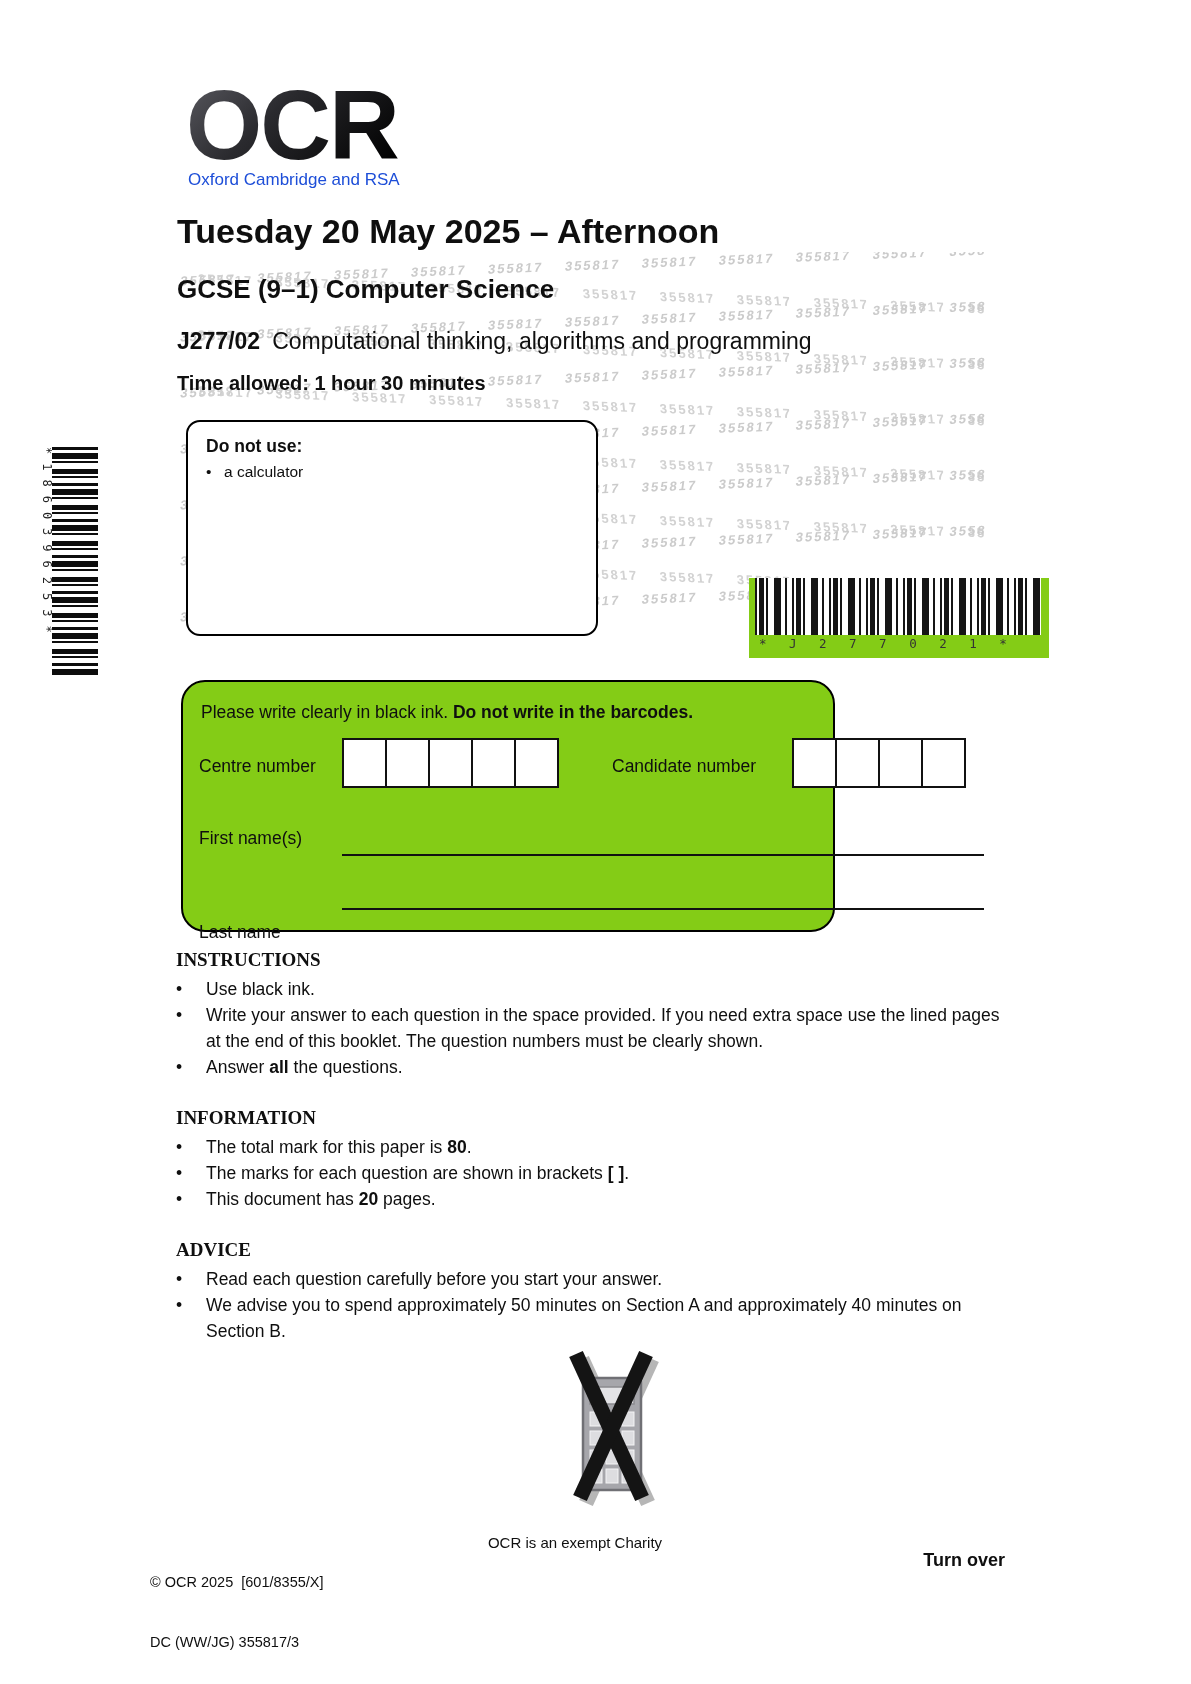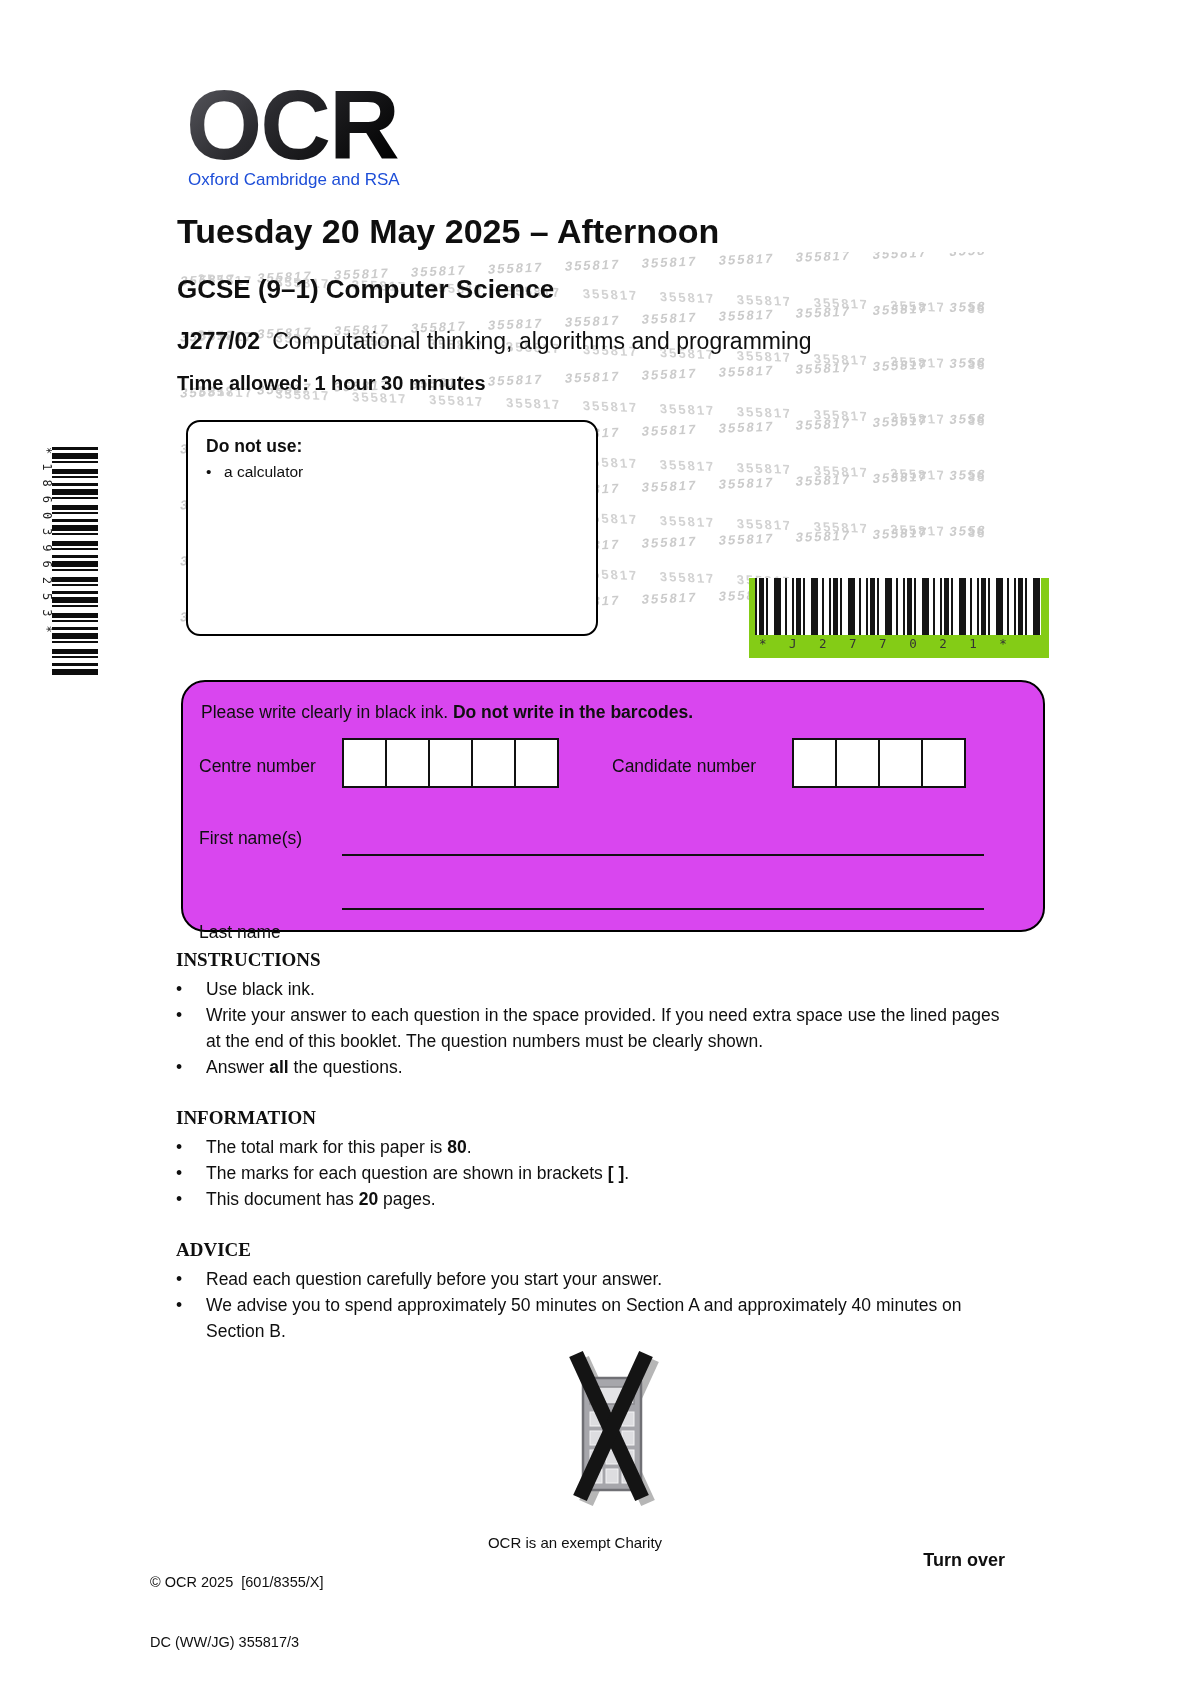--- a/index.html
+++ b/index.html
@@ -81,22 +81,22 @@
       #151515 30px 32px, #fff 32px 37px);
   }
   .hbar-text {
     margin-top: 1px; padding-left: 10px;
     font-family: "DejaVu Sans Mono", monospace;
     font-size: 12.5px; letter-spacing: 22.5px; color: #333; white-space: nowrap;
   }
 
   
   .cand-box {
-    left: 181px; top: 680px; width: 864px; height: 252px;
-    border: 2.5px solid #000; border-radius: 24px; background: #d946ef; z-index: 2;
+    left: 181px; top: 680px; width: 654px; height: 252px;
+    border: 2.5px solid #000; border-radius: 24px; background: #84cc16; z-index: 2;
   }
   .cand-note { position:absolute; left: 18px; top: 20px; font-size: 17.5px; }
   .cand-note b { font-weight: 700; }
   .lbl { position:absolute; font-size: 17.5px; }
   .centre-lbl { left: 16px; top: 74px; }
   .candidate-lbl { left: 429px; top: 74px; }
   .cells { position:absolute; top: 56px; display: flex; }
   .centre-cells { left: 159px; }
   .candidate-cells { left: 609px; }
   .cell { width: 45px; height: 50px; border: 2px solid #111; margin-left: -2px; background: #fff; }

